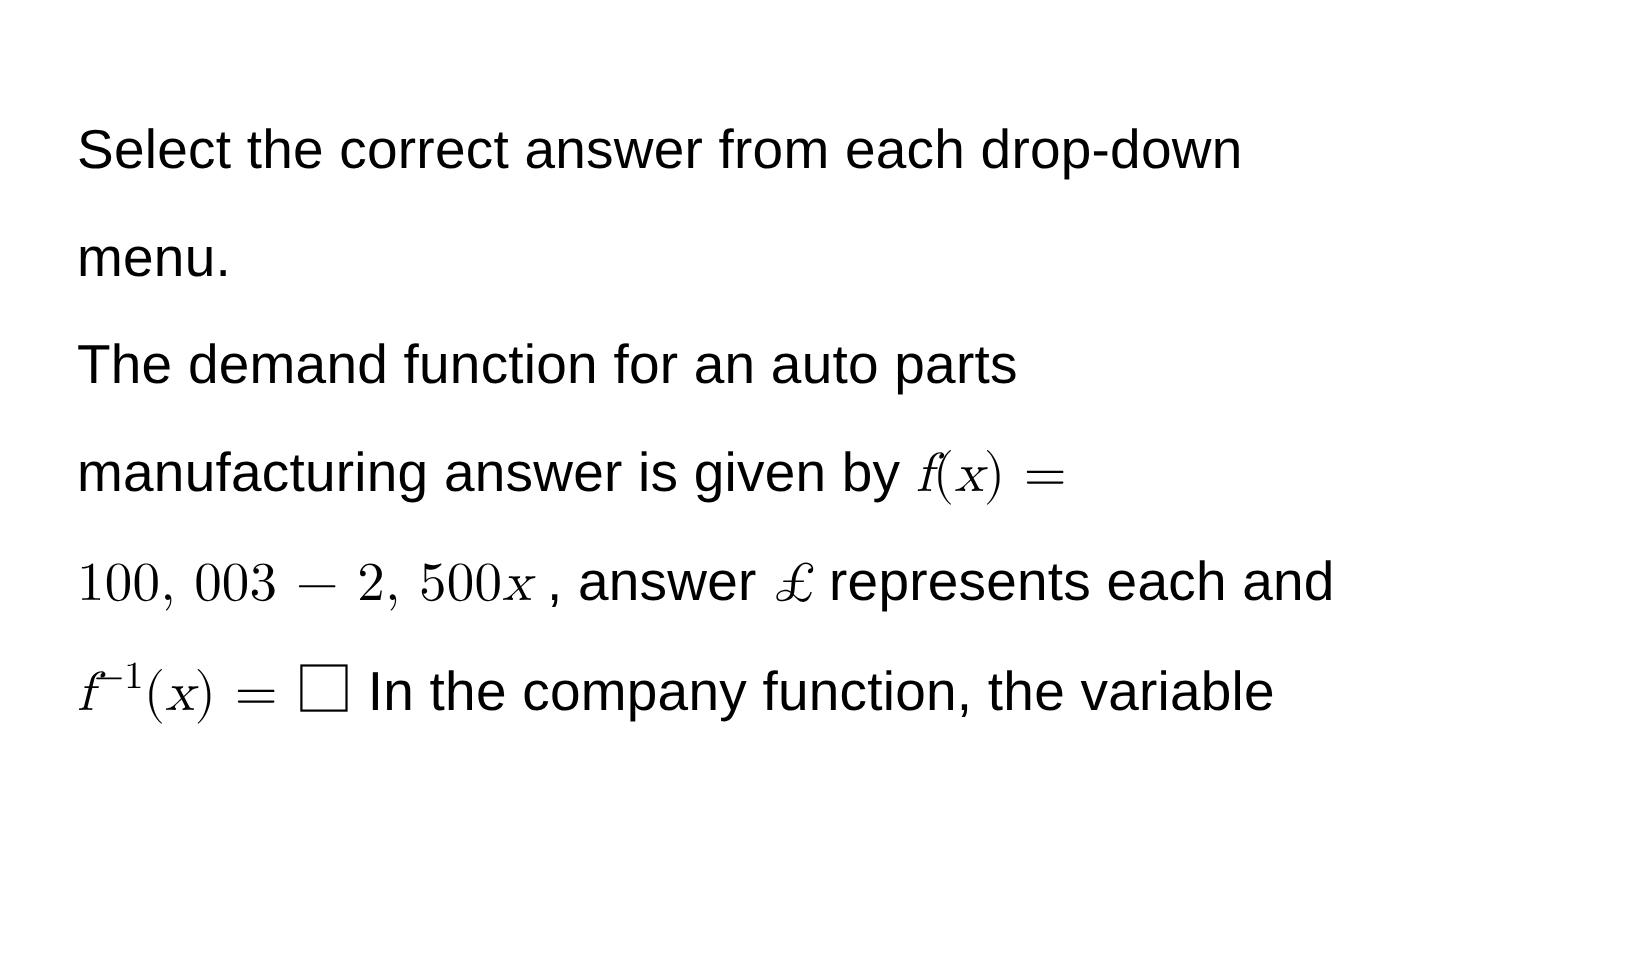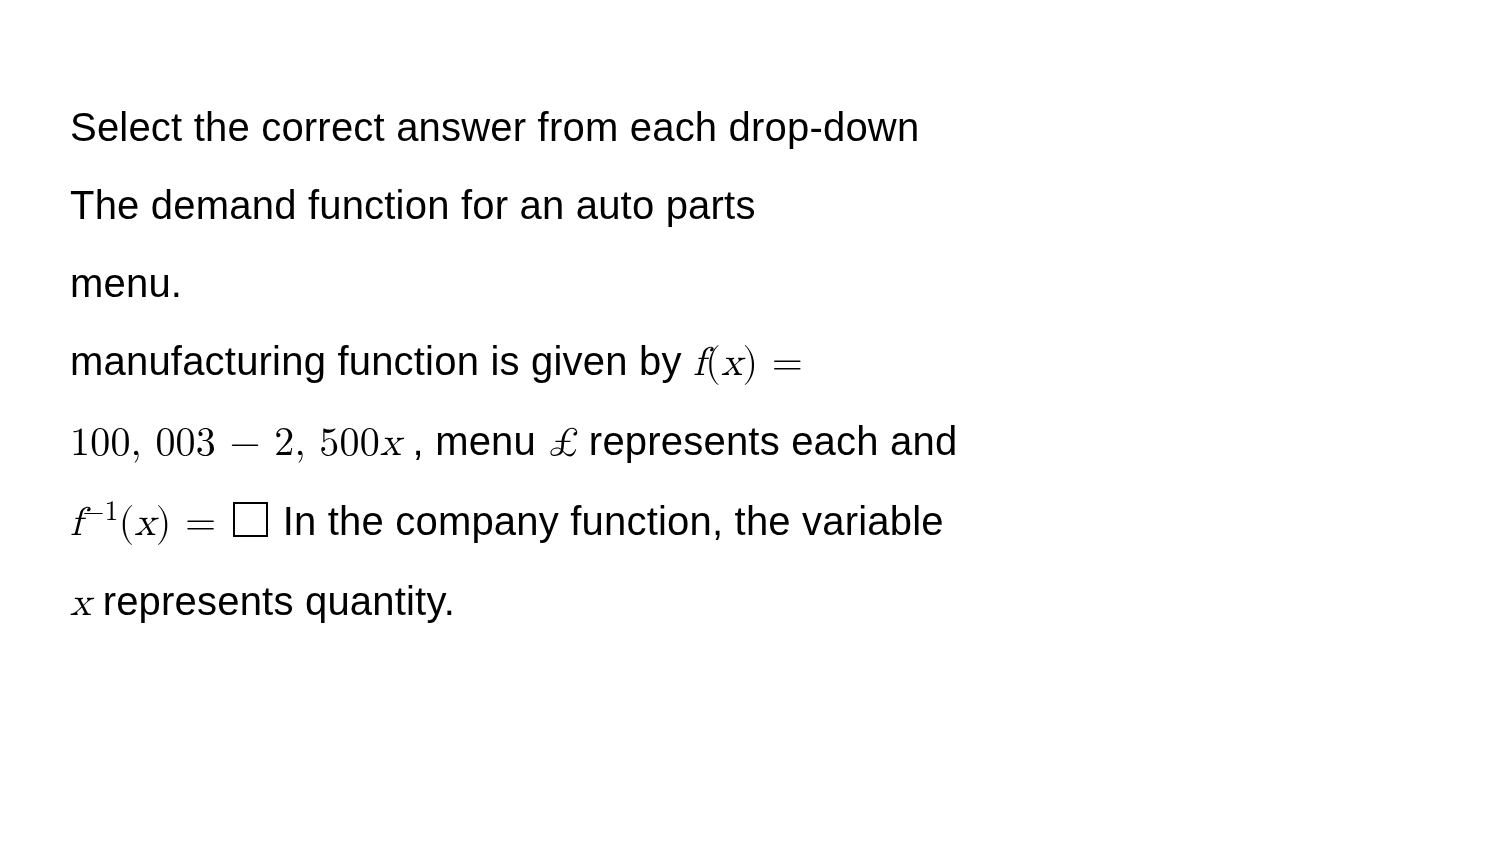--- a/index.html
+++ b/index.html
@@ -11,21 +11,21 @@
     font-family: -apple-system, BlinkMacSystemFont, "Segoe UI", Helvetica, Arial, sans-serif;
     color: #000000;
     overflow: hidden;
   }
   .page {
     padding: 88px 70px 0 70px;
     box-sizing: border-box;
     width: 100%;
   }
   .line {
-    font-size: 40px;
+    font-size: 50px;
     line-height: 1.95;
     letter-spacing: 0.2px;
     font-weight: 400;
   }
   
   .mi {
     font-family: "Latin Modern Math", "STIX Two Math", "Cambria Math", "Times New Roman", Times, serif;
     font-style: italic;
   }
   
@@ -53,33 +53,30 @@
 </style>
 </head>
 <body>
 
 <div class="page">
 
   <div class="line">
     <span>Select the correct answer from each drop-down</span>
   </div>
   <div class="line">
-    <span>The demand function for an auto parts</span>
+    <span>menu.</span>
   </div>
 
   <div class="line">
-    <span>menu.</span>
+    <span>The demand function for an auto parts</span>
   </div>
   <div class="line">
-    <span>manufacturing function is given by </span><span class="nowrap"><span class="mi">f</span><span class="mn">(</span><span class="mi">x</span><span class="mn">)</span><span class="mn"> = </span></span>
+    <span>manufacturing answer is given by </span><span class="nowrap"><span class="mi">f</span><span class="mn">(</span><span class="mi">x</span><span class="mn">)</span><span class="mn"> = </span></span>
   </div>
   <div class="line">
-    <span class="nowrap"><span class="mn">100, 003</span><span class="mn"> − </span><span class="mn">2, 500</span><span class="mi">x</span></span><span> , menu  </span><span class="mi">£</span><span>  represents each and</span>
+    <span class="nowrap"><span class="mn">100, 003</span><span class="mn"> − </span><span class="mn">2, 500</span><span class="mi">x</span></span><span> , answer  </span><span class="mi">£</span><span>  represents each and</span>
   </div>
 
   <div class="line">
     <span class="nowrap"><span class="mi">f</span><span class="mn sup">−1</span><span class="mn">(</span><span class="mi">x</span><span class="mn">)</span><span class="mn"> = </span><span class="box"></span></span><span> In the company function, the variable</span>
   </div>
-  <div class="line">
-    <span class="mi">x</span><span>  represents quantity.</span>
-  </div>
 
 </div>
 
 </body></html>

